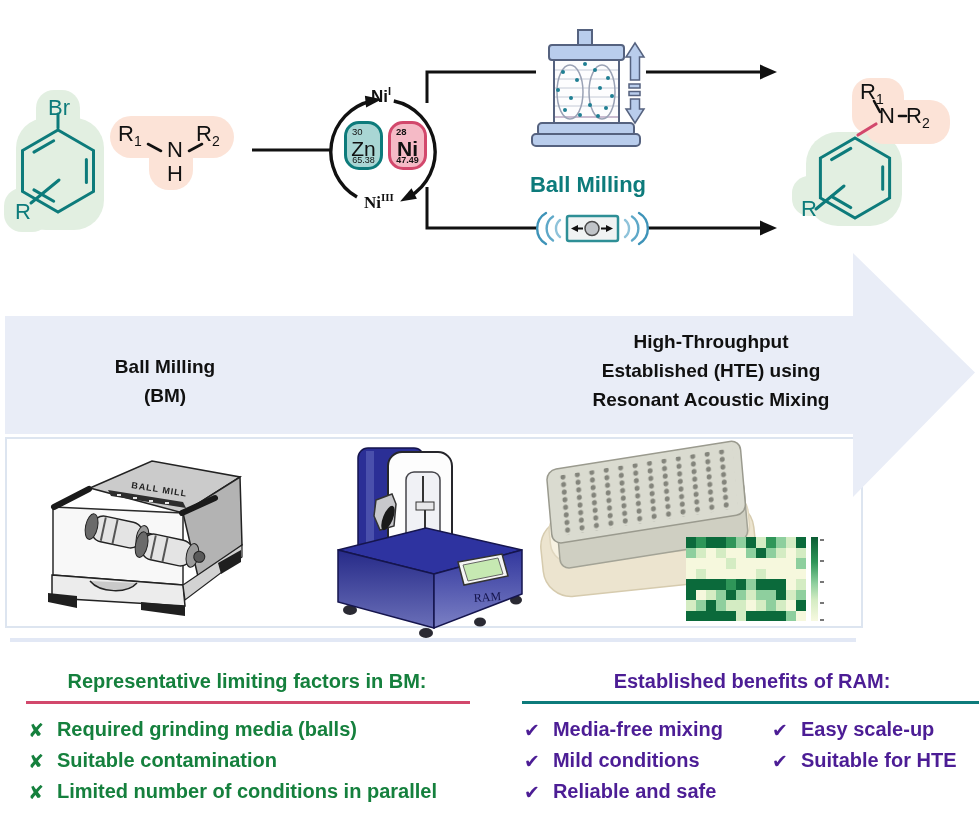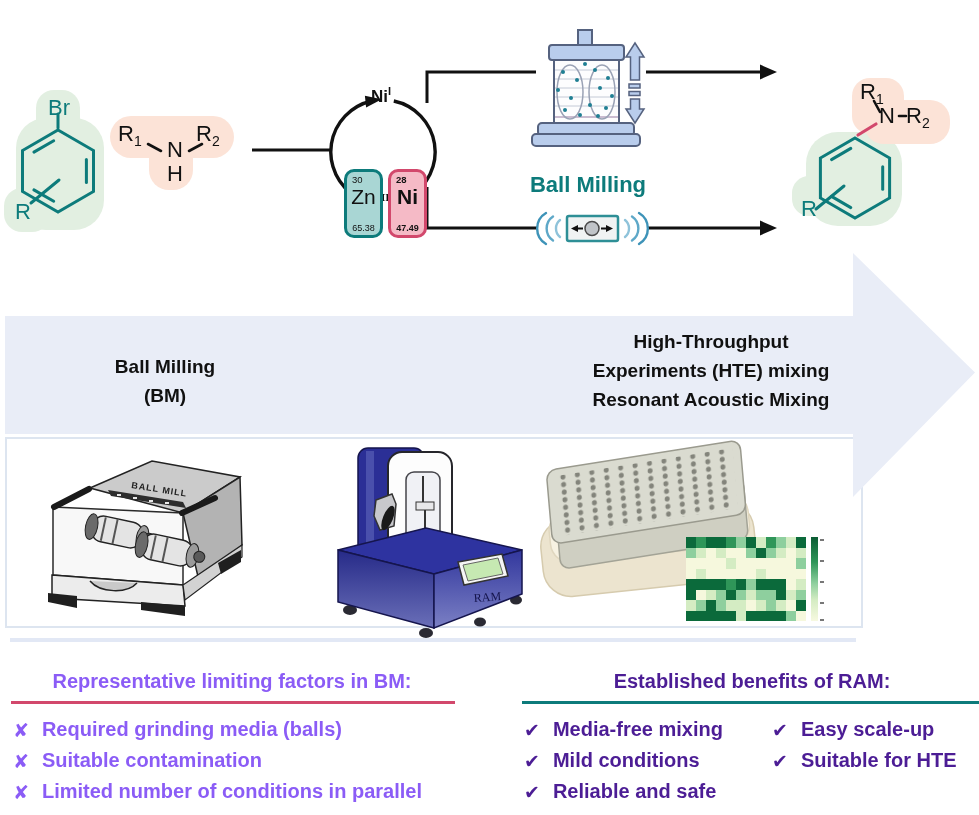--- a/index.html
+++ b/index.html
@@ -9,21 +9,21 @@
   
   .chem{position:absolute;font-size:22px;line-height:1;white-space:nowrap;}
   .teal-t{color:#0d7b7b;}
   .ctr{text-align:center;}
   .sub{font-size:14px;vertical-align:-5px;}
   .sup{font-size:11px;vertical-align:7px;}
   .ni-lab{position:absolute;font-size:17px;font-weight:bold;line-height:1;white-space:nowrap;}
   .scheme-title{position:absolute;font-weight:bold;font-size:23px;color:#0d7b7b;text-align:center;line-height:1.1;}
   .mid-title{position:absolute;font-weight:bold;font-size:22px;color:#0d7b7b;text-align:center;line-height:1.1;}
   
-  .tile{position:absolute;width:39px;height:69px;border-radius:10px;box-sizing:border-box;margin-top:48px;}
+  .tile{position:absolute;width:39px;height:49px;border-radius:15px;box-sizing:border-box;}
   .tile.zn{background:#a9d6d4;border:3px solid #0d7b7b;}
   .tile.ni{background:#f5bac6;border:3px solid #d2486c;font-weight:bold;}
   .tile .num{position:absolute;top:2px;left:5px;font-size:9.5px;}
   .tile .sym{position:absolute;top:13px;left:0;width:100%;text-align:center;font-size:21px;}
   .tile .mass{position:absolute;bottom:2px;left:0;width:100%;text-align:center;font-size:9px;}
   
   .band-rect{position:absolute;left:5px;top:316px;width:848px;height:118px;background:#e9edf7;z-index:1;}
   .band-head{position:absolute;left:853px;top:253px;width:122px;height:244px;background:#e9edf7;
              clip-path:polygon(0 0,100% 49%,0 100%);z-index:3;}
   .band-label{position:absolute;z-index:2;font-weight:bold;font-size:19px;line-height:29px;
@@ -39,21 +39,21 @@
             background:linear-gradient(#0a5c33,#2f9659 30%,#8ecf9e 55%,#d4ecc3 75%,#f7f9e0);}
   .cb-tick{position:absolute;left:820px;width:4px;height:1.5px;background:#777;z-index:4;}
   
   .blist{position:absolute;z-index:2;}
   .bl-title{font-weight:bold;font-size:20px;text-align:center;}
   .bl-rule{border:none;border-top:3px solid;margin:8px 8px 0 10px;}
   .bl-items{margin-top:10px;}
   .bl-row{display:flex;align-items:center;gap:13px;font-weight:bold;font-size:20px;
           padding:4px 0 4px 12px;white-space:nowrap;}
   .glyph{font-family:"DejaVu Sans",sans-serif;font-size:19px;}
-  .limits{left:1px;top:670px;width:462px;color:#8b5cf6;}
+  .limits{left:16px;top:670px;width:462px;color:#15803d;}
   .limits .bl-rule{border-color:#d2486c;}
   .benefits{left:512px;top:670px;width:480px;color:#4c1d95;}
   .benefits .bl-rule{border-color:#0d7b7b;}
   .ben-grid{display:grid;grid-template-columns:248px 1fr;margin-top:10px;}
 </style>
 </head>
 <body>
 
 <div class="fig">
 
@@ -216,21 +216,21 @@
   <div class="chem" style="left:906px;top:105px;"><span>R</span><span class="sub">2</span></div>
   <div class="chem teal-t ctr" style="left:794px;top:198px;width:30px;">R</div>
 
   <div class="band-rect"></div>
   <div class="band-head"></div>
   <div class="band-strip"></div>
 
   <div class="band-label" style="left:65px;top:352px;width:200px;">Ball Milling
 (BM)</div>
   <div class="band-label" style="left:566px;top:327px;width:290px;">High-Throughput
-Experiments (HTE) mixing
+Established (HTE) using
 Resonant Acoustic Mixing</div>
 
   <div class="panel"></div>
 
   <svg style="left:45px;top:450px;z-index:3;" width="250" height="180" viewBox="0 0 250 180">
     <polygon points="45,38 107,11 195,27 138,63" fill="#cbcbcb" stroke="#222" stroke-width="1.5"></polygon>
     <polygon points="195,27 197,95 155,135 138,63" fill="#b3b3b3" stroke="#222" stroke-width="1.5"></polygon>
     <polygon points="63,40 138,52 141,58 66,46" fill="#2d2d2d"></polygon>
     <g fill="#e8e8e8">
         <rect x="72" y="44" width="4" height="2"></rect>

